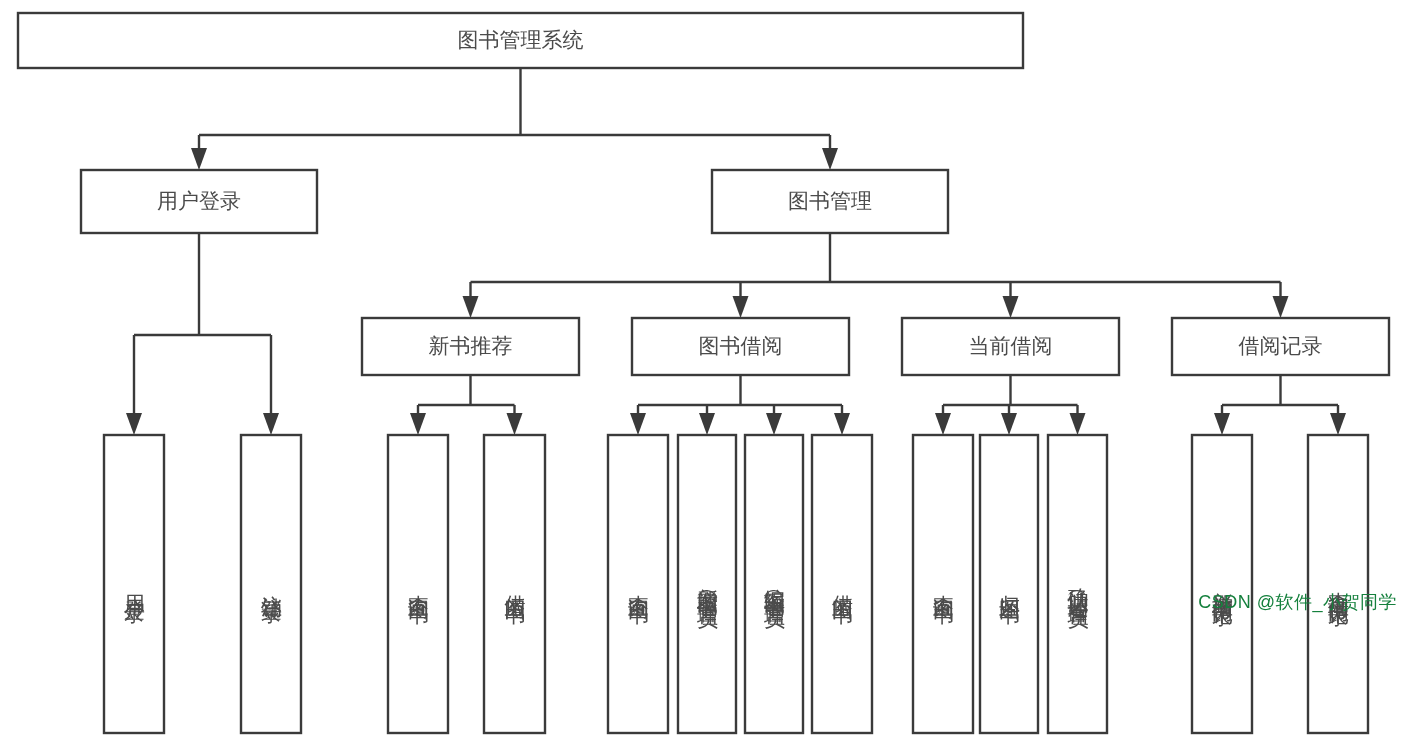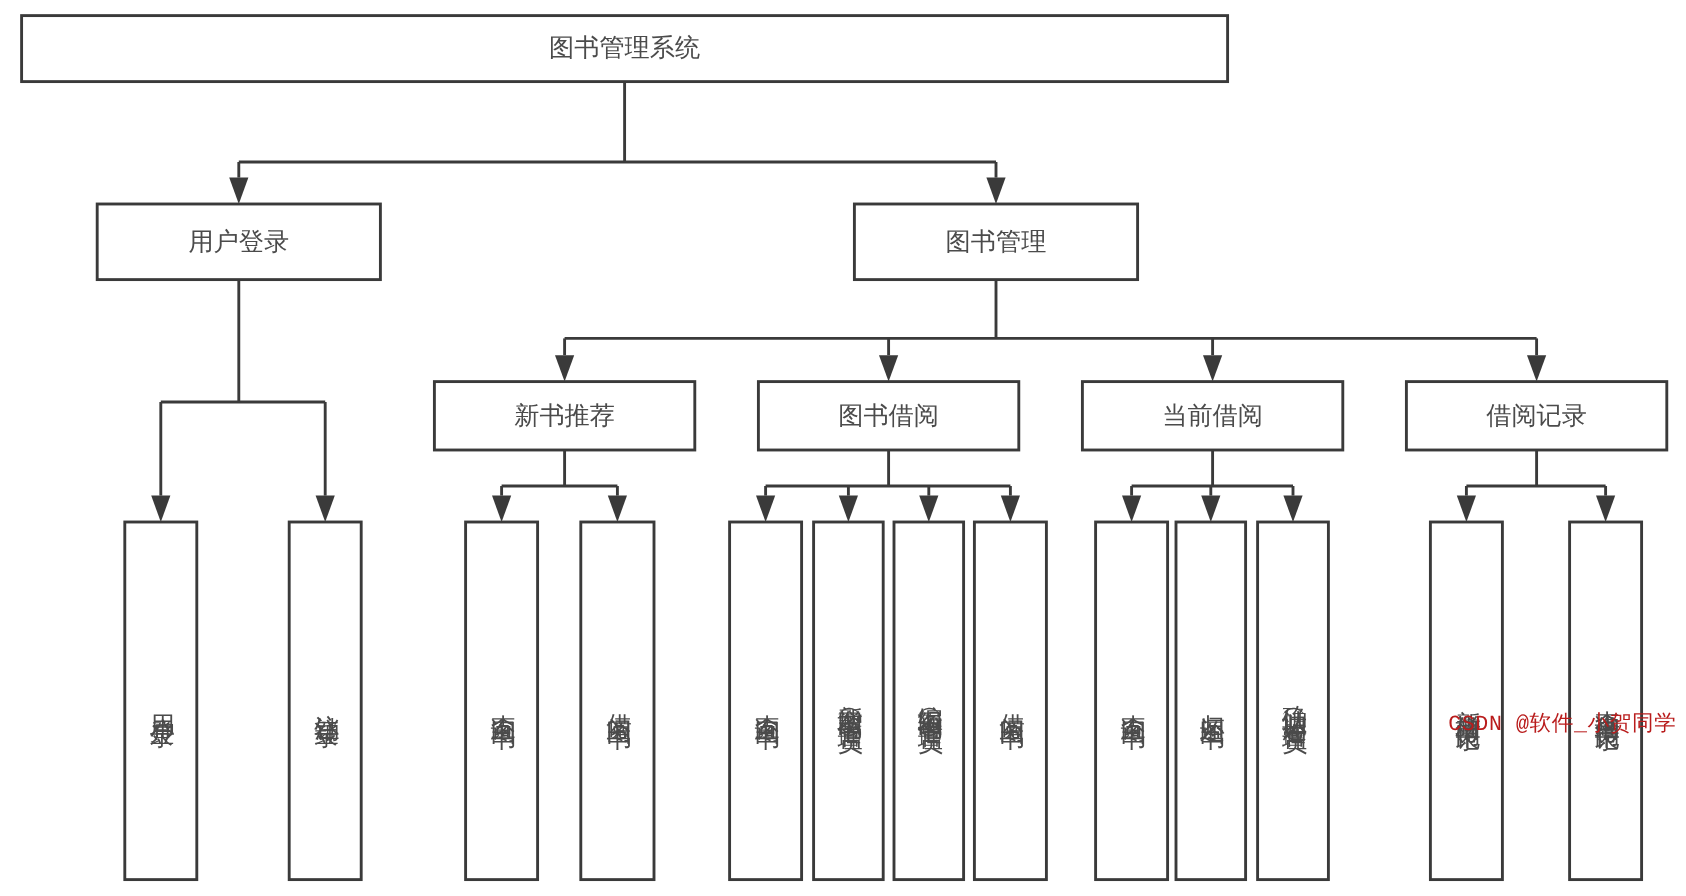--- a/index.html
+++ b/index.html
@@ -61,23 +61,23 @@
     align-items: center;
     justify-content: center;
     text-align: center;
     white-space: pre-wrap;
     pointer-events: none;
   }
   .watermark {
     position: absolute;
     right: 8px;
     bottom: 4px;
-    font-family: Liberation Mono, monospace;
+    font-family: Liberation Sans, sans-serif;
     font-size: 18px;
-    color: #b91c1c;
+    color: #15803d;
     letter-spacing: 0.5px;
     white-space: nowrap;
   }
 </style>
 </head>
 <body>
 
 <div id="diagram-root">
 
   <svg class="diagram" viewBox="0 0 1405 747">

